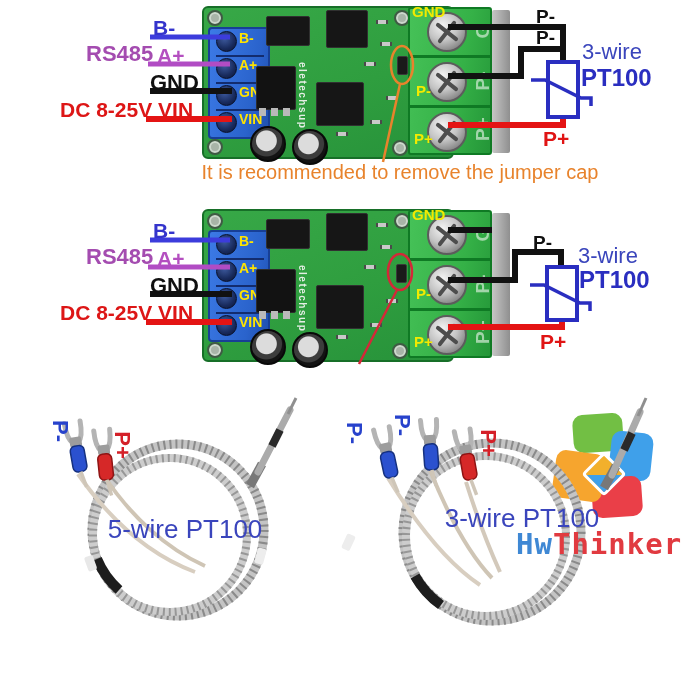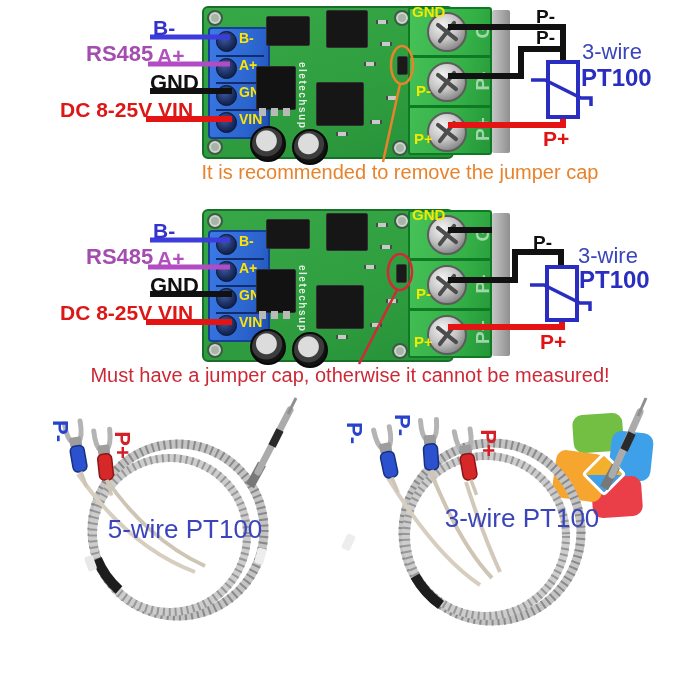--- a/index.html
+++ b/index.html
@@ -301,26 +301,26 @@
   <div class="lbl" style="left:86px;top:244px;font-size:22px;color:#a44cb0;">RS485</div>
   <div class="lbl" style="left:157px;top:247px;font-size:21px;color:#b44fc0;">A+</div>
   <div class="lbl" style="left:150px;top:273px;font-size:22px;color:#101010;">GND</div>
   <div class="lbl" style="left:60px;top:301px;font-size:21px;color:#dd1616;">DC 8-25V VIN</div>
 
   <div class="lbl" style="left:533px;top:232px;font-size:19px;color:#101010;">P-</div>
   <div class="lbl" style="left:578px;top:243px;font-size:22px;color:#3a45bc;font-weight:normal;">3-wire</div>
   <div class="lbl" style="left:579px;top:266px;font-size:24px;color:#2a2ec0;">PT100</div>
   <div class="lbl" style="left:540px;top:330px;font-size:21px;color:#e01414;">P+</div>
 
-  <div class="cap-text" style="left:0px;top:364px;width:700px;font-size:20px;color:#cc2936;">Must have a jumper cap, otherwise it cannot be measured!</div>
 
   <div class="lbl rot90" style="left:46px;top:418px;width:28px;text-align:center;font-size:22px;color:#2742cc;">P-</div>
   <div class="lbl rot90" style="left:108px;top:432px;width:28px;text-align:center;font-size:22px;color:#d42028;">P+</div>
   <div class="cap-text" style="left:105px;top:514px;width:160px;font-size:26px;color:#3a45bc;">5-wire PT100</div>
 
   <div class="lbl rot90" style="left:340px;top:420px;width:28px;text-align:center;font-size:22px;color:#2742cc;">P-</div>
   <div class="lbl rot90" style="left:388px;top:412px;width:28px;text-align:center;font-size:22px;color:#2742cc;">P-</div>
   <div class="lbl rot90" style="left:474px;top:430px;width:28px;text-align:center;font-size:22px;color:#d42028;">P+</div>
   <div class="cap-text" style="left:442px;top:503px;width:160px;font-size:26px;color:#3a45bc;">3-wire PT100</div>
 
+  <div class="logo-text"><span style="color:#3f88d4;">Hw</span><span style="color:#e13a40;">Thinker</span></div>
 
 
 </div>
 
 </body></html>

